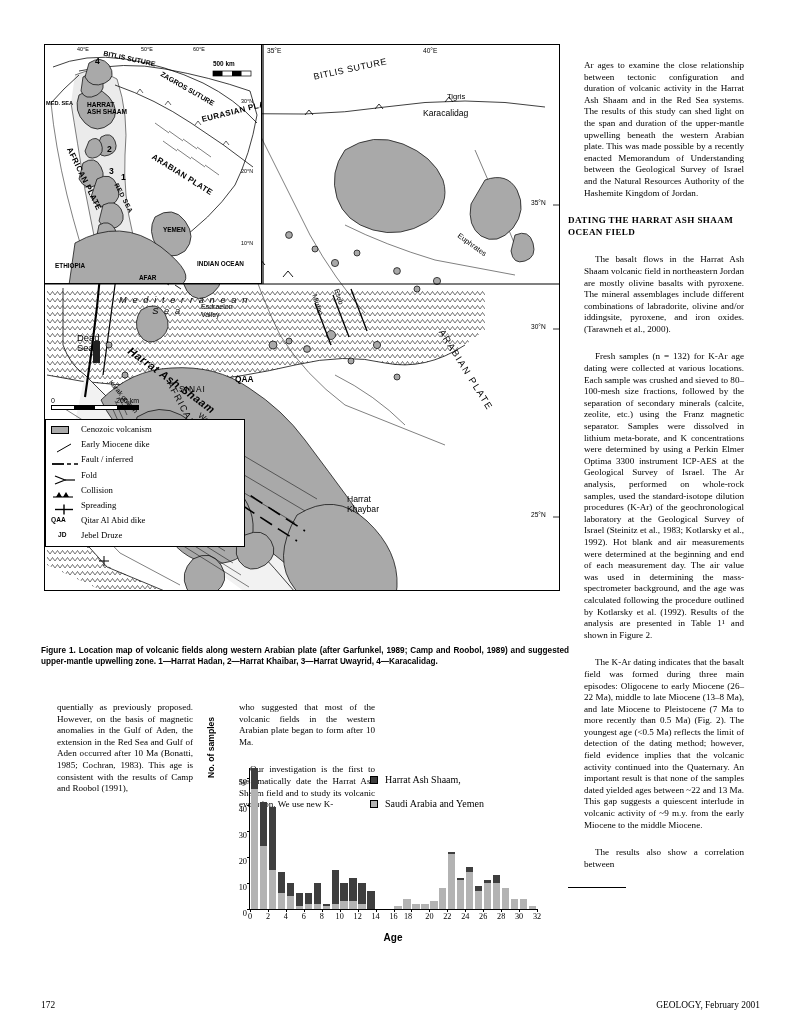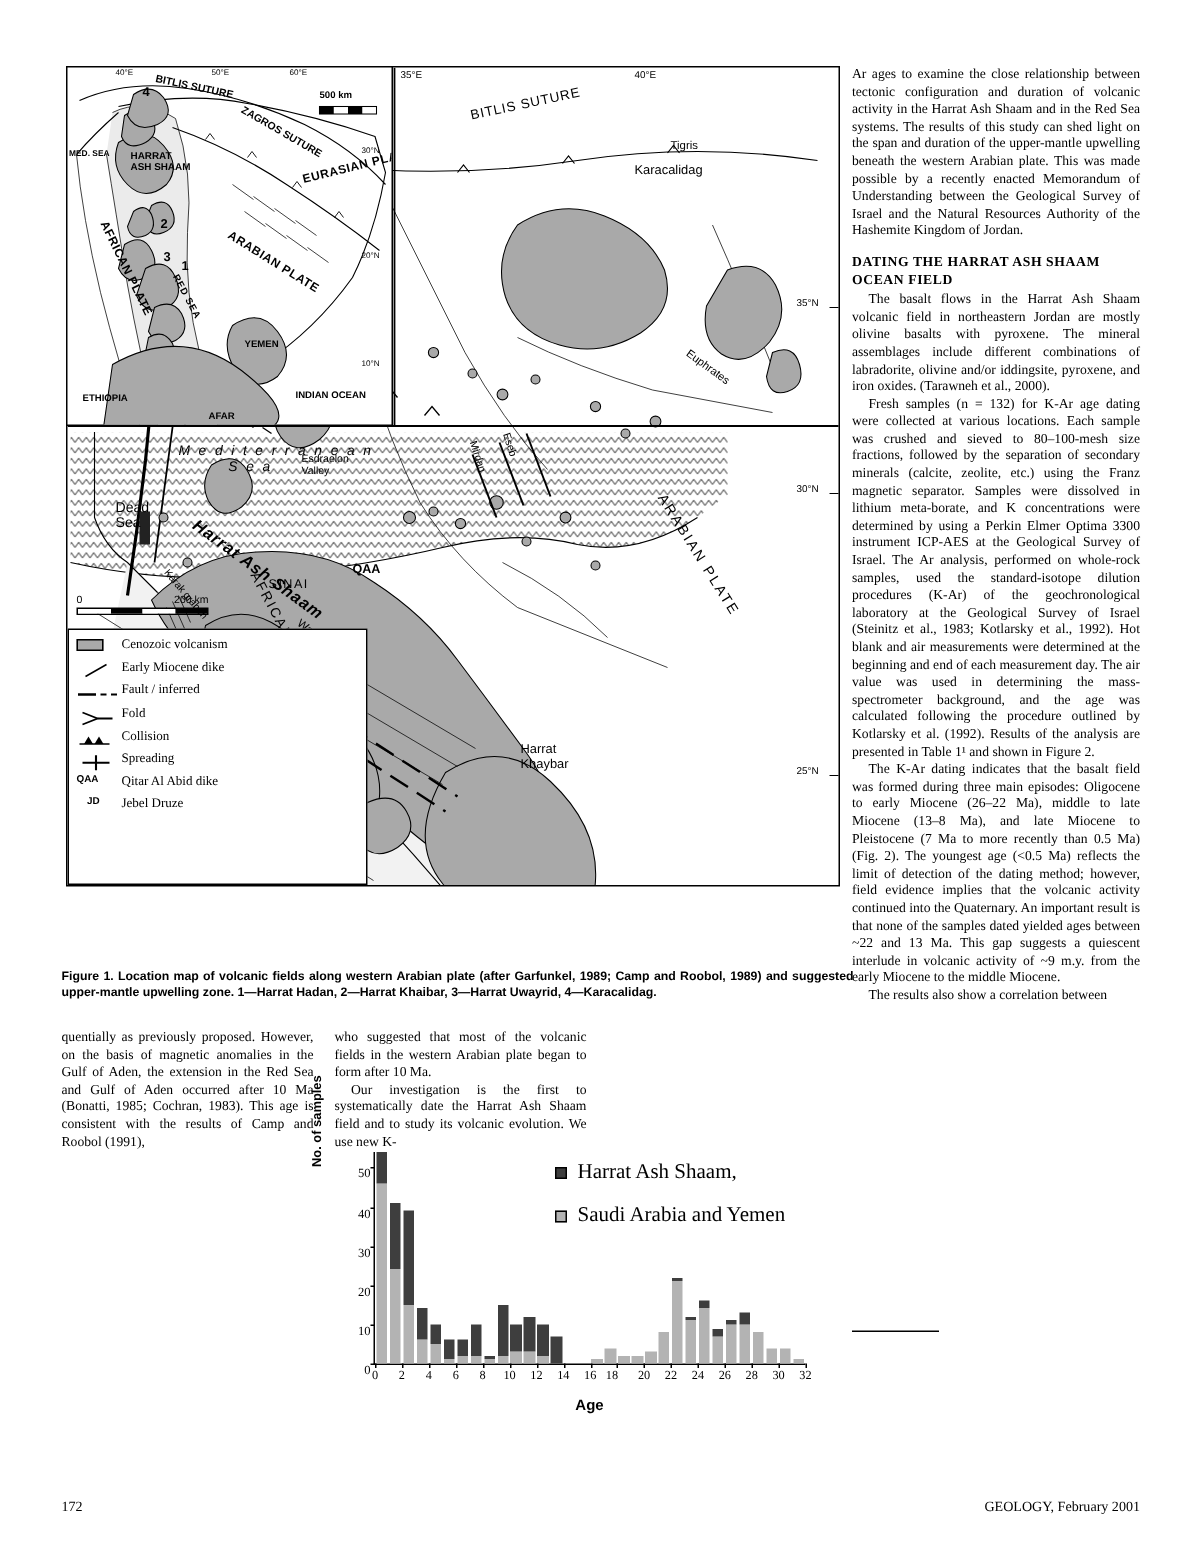--- a/index.html
+++ b/index.html
@@ -24,21 +24,21 @@
   .mlabel {
     position:absolute;
     font-family:"Liberation Sans", sans-serif;
     color:#000;
     white-space:nowrap;
     line-height:1.05;
   }
 
   
   #legend {
-    position:absolute; left:1px; top:375px; width:200px; height:171px;
+    position:absolute; left:1px; top:375px; width:200px; height:128px;
     background:#fff; border:1.2px solid #000;
     padding:5px 6px 2px 5px;
   }
   .leg-row { display:flex; align-items:flex-start; margin-bottom:4.2px; }
   .leg-sym { width:30px; flex:0 0 30px; height:11px; position:relative; }
   .leg-txt { font-family:"Liberation Serif", serif; font-size:8.7px; line-height:9.6px; }
 
   
   .cap {
     font-family:"Liberation Sans", sans-serif;
@@ -49,21 +49,21 @@
 
   .bodycol {
     position:absolute;
     font-family:"Liberation Serif", serif;
     font-size:9.1px; line-height:11.6px;
     text-align:justify;
   }
   #col1 { left:41px;  top:686px; width:168px; }
   #col2 { left:223px; top:686px; width:168px; }
   #col3 { left:568px; top:44px;  width:192px; }
-  .bodycol p { margin:0; text-indent:11px; }
+  .bodycol p { margin:16px; text-indent:11px; }
   .bodycol p.noind { text-indent:0; }
   h3.sect {
     font-family:"Liberation Serif", serif;
     font-size:9.1px; font-weight:bold; letter-spacing:0.4px;
     margin:9px 0 2px 0; line-height:11.6px;
   }
   .fnote {
     font-family:"Liberation Serif", serif;
     font-size:8.1px; line-height:10.1px; text-align:justify;
   }
@@ -100,21 +100,21 @@
     transform:rotate(-90deg); transform-origin:left top;
     white-space:nowrap;
   }
   #xlab {
     position:absolute; left:39px; width:288px; top:172px; text-align:center;
     font-family:"Liberation Sans", sans-serif; font-size:10px; font-weight:bold;
   }
   #legend2 { position:absolute; left:160px; top:14px; }
   .lg2row { display:flex; align-items:center; margin-bottom:13px; }
   .lg2sw { width:8px; height:8px; margin-right:7px; border:0.7px solid #000; }
-  .lg2txt { font-family:"Liberation Serif", serif; font-size:14px; }
+  .lg2txt { font-family:"Liberation Serif", serif; font-size:10px; }
 
   #pagenum {
     position:absolute; left:41px; top:1000px;
     font-family:"Liberation Serif", serif; font-size:9.4px;
   }
   #pagefoot {
     position:absolute; right:40px; top:1000px;
     font-family:"Liberation Serif", serif; font-size:9.4px;
   }
   .volc { fill:#a9a9a9; stroke:#000; stroke-width:0.7; }

